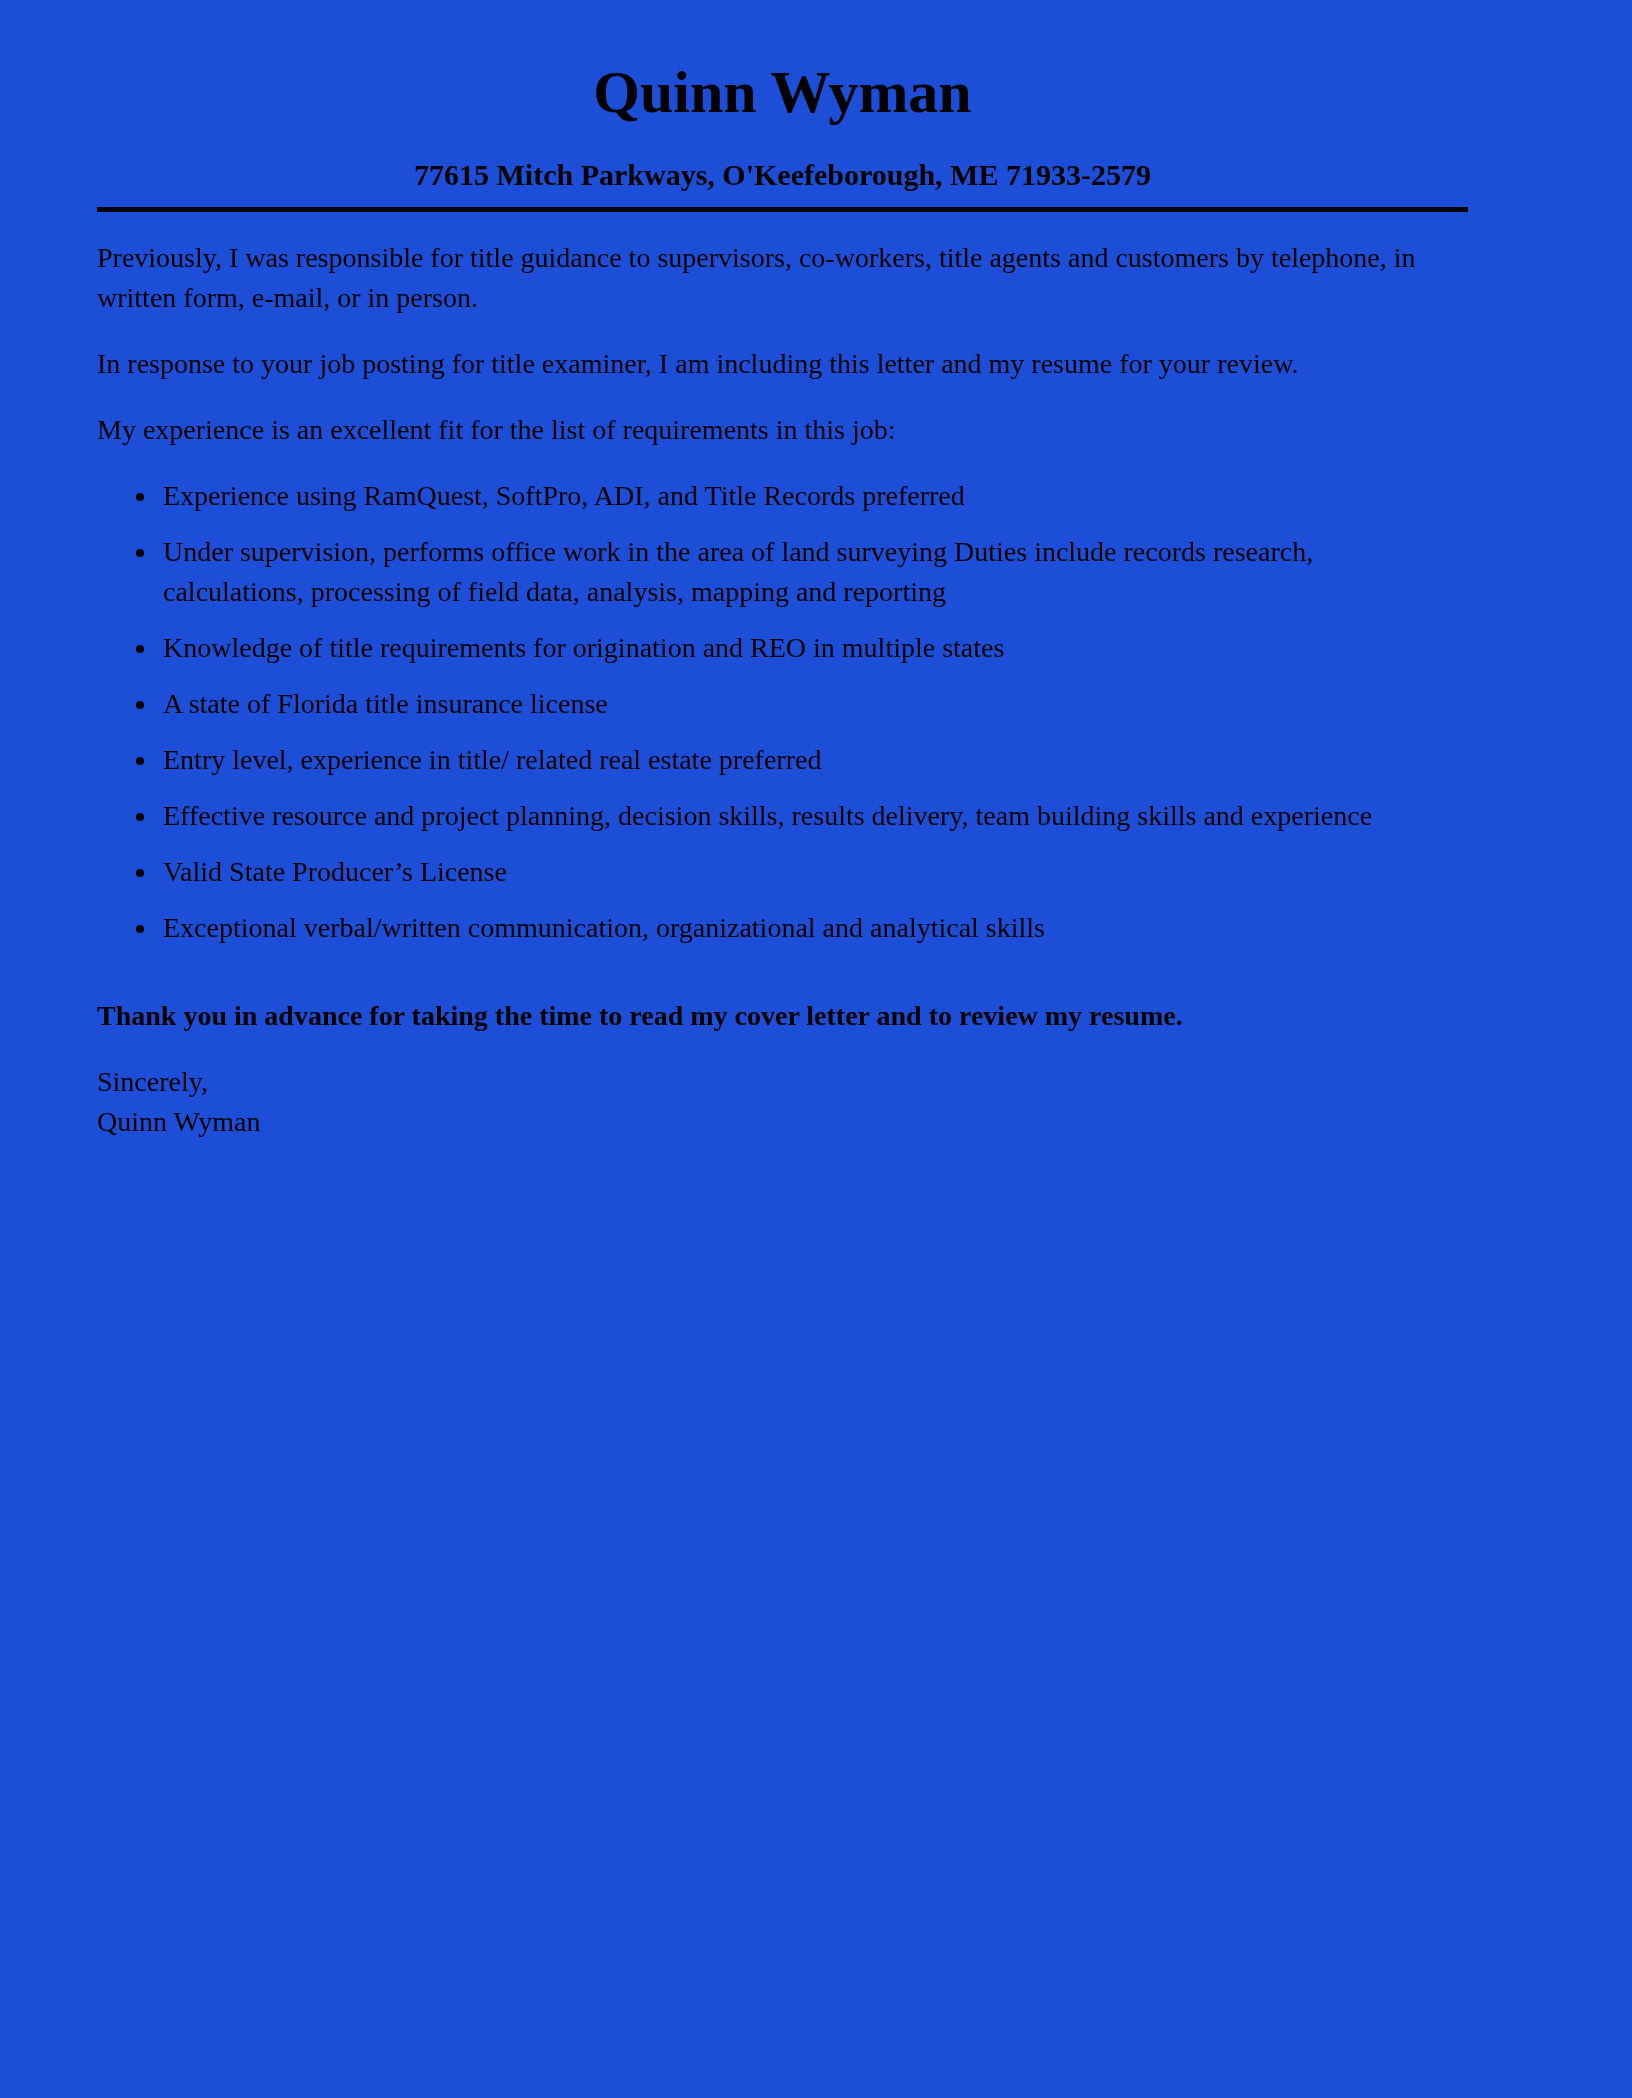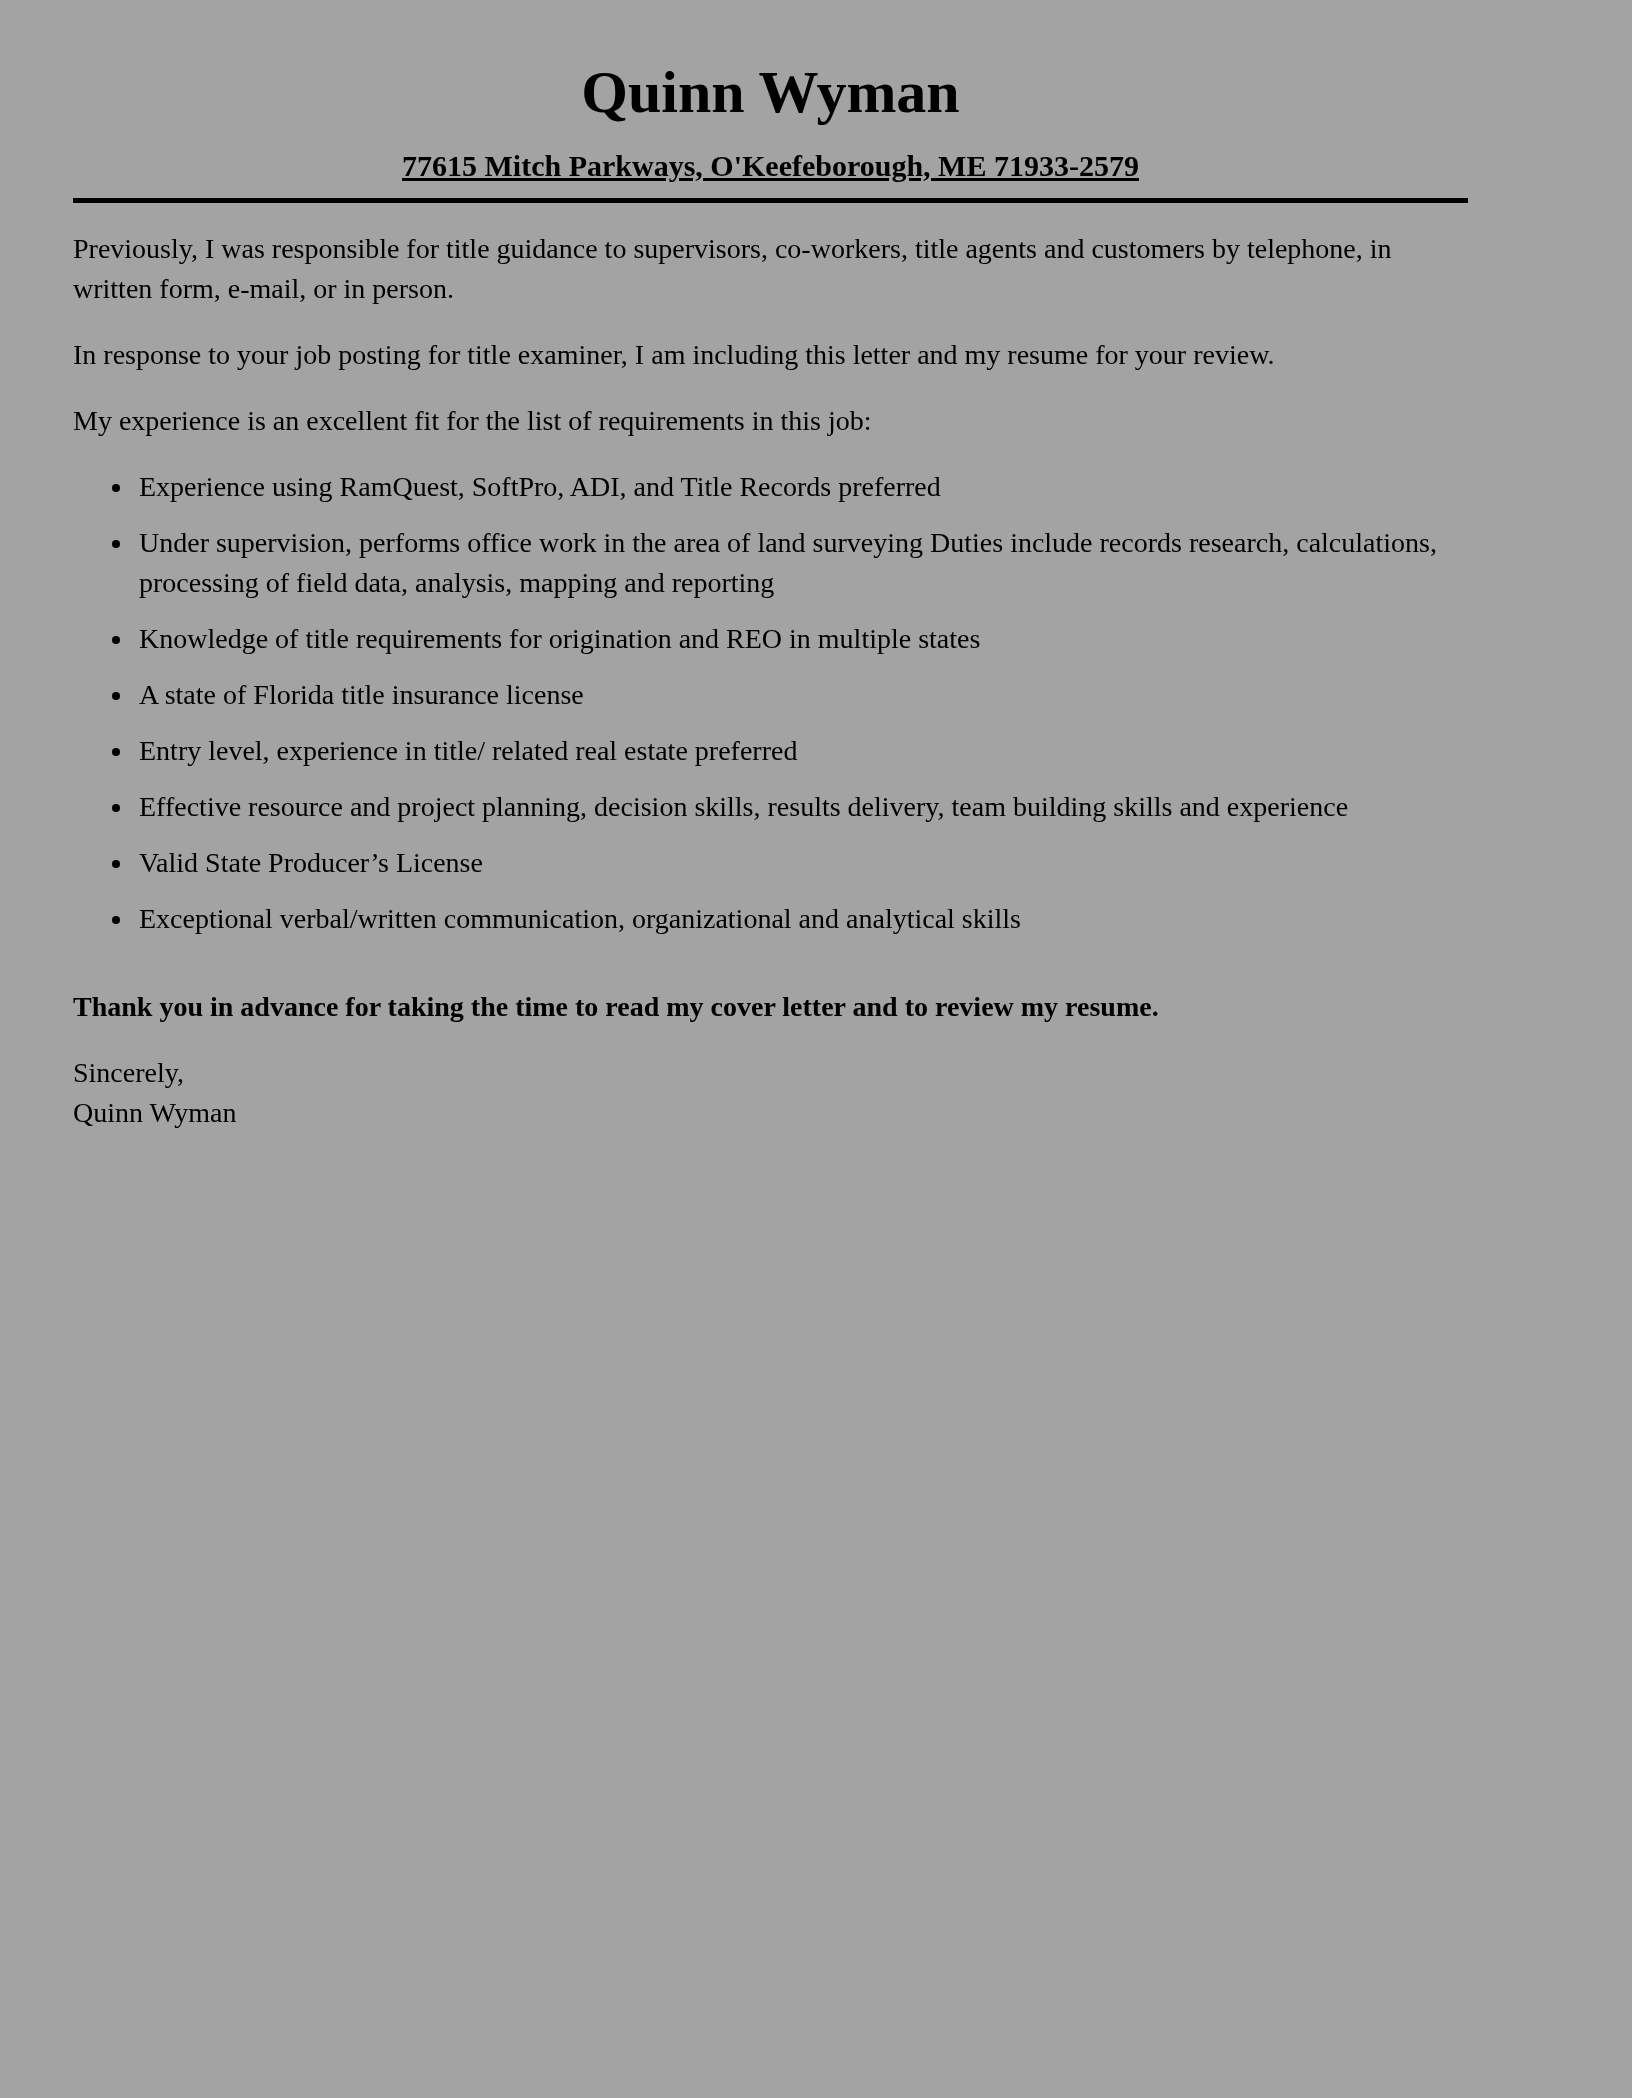--- a/index.html
+++ b/index.html
@@ -10,40 +10,39 @@
   body {
     width: 1632px;
     height: 2098px;
     color: #000000;
     font-family: "Liberation Serif", "DejaVu Serif", serif;
   }
   .page {
     box-sizing: border-box;
     width: 1632px;
     height: 2098px;
-    background: #a3a3a3;
-    padding: 58px 164px 0 73px;
+    background: #1d4ed8;
+    padding: 58px 164px 0 97px;
     overflow: hidden;
   }
   .letter-header {
     text-align: center;
   }
   .applicant-name {
     margin: 0;
     font-size: 60px;
     line-height: 1.15;
     font-weight: bold;
     letter-spacing: 0;
   }
   .applicant-address {
-    margin-top: 21px;
+    margin-top: 30px;
     font-size: 30px;
     font-weight: bold;
     line-height: 1.2;
-    text-decoration: underline;
   }
   .header-rule {
     height: 5px;
     background: #000000;
     margin-top: 14px;
   }
   .letter-body {
     font-size: 28px;
     line-height: 40px;
   }

